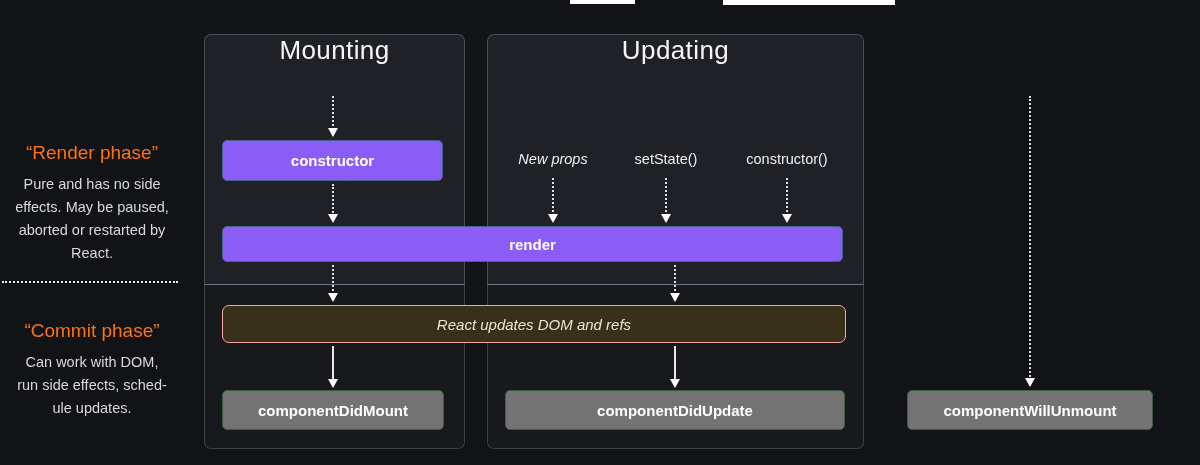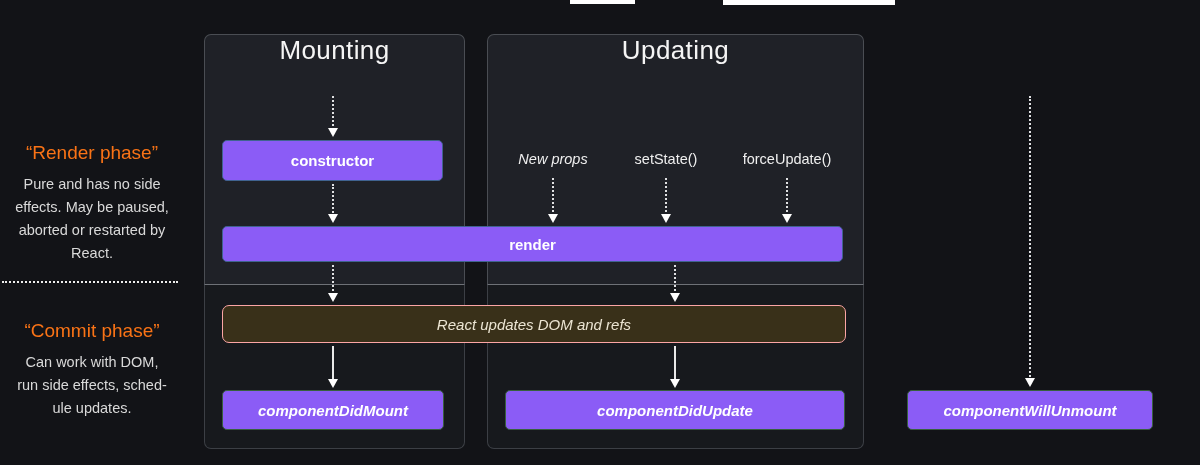--- a/index.html
+++ b/index.html
@@ -32,21 +32,21 @@
     border:1px solid #3c3f45;border-top:none;border-radius:0 0 7px 7px;}
   .col-title{text-align:center;font-size:26px;font-weight:400;
     color:#f5f5f5;letter-spacing:0.4px;}
 
   
   .node{position:absolute;box-sizing:border-box;display:flex;align-items:center;
     justify-content:center;font-size:15px;border-radius:5px;z-index:3;}
   .node.blue{background:#8b5cf6;border:1px solid #40638f;color:#ffffff;font-weight:700;}
   .node.gold{background:#393019;border:1px solid #fca5a5;color:#ece5d3;
     font-style:italic;font-weight:400;border-radius:7px;}
-  .node.green{background:#8b5cf6;border:1px solid #38603e;color:#ffffff;font-weight:700;font-style:italic;}
+  .node.green{background:#737373;border:1px solid #38603e;color:#ffffff;font-weight:700;}
   #node-constructor{left:222px;top:140px;width:221px;height:41px;}
   #node-render{left:222px;top:226px;width:621px;height:36px;}
   #node-react-updates{left:222px;top:305px;width:624px;height:38px;}
   #node-cdm{left:222px;top:390px;width:222px;height:40px;}
   #node-cdu{left:505px;top:390px;width:340px;height:40px;}
   #node-cwu{left:907px;top:390px;width:246px;height:40px;}
 
   
   .trigger{position:absolute;top:151px;width:120px;text-align:center;
     font-size:14.5px;color:#efefef;z-index:2;}
@@ -95,21 +95,21 @@
   </div>
   <div class="col" id="col-updating">
     <div class="phase-top">
       <div class="col-title">Updating</div>
     </div>
     <div class="phase-bottom"></div>
   </div>
 
   <div class="trigger italic" id="trigger-newprops">New props</div>
   <div class="trigger" id="trigger-setstate">setState()</div>
-  <div class="trigger" id="trigger-forceupdate">forceUpdate()</div>
+  <div class="trigger" id="trigger-forceupdate">constructor()</div>
 
   <div class="varrow" style="left:327px;top:96px;height:41px;">
       <div class="line"></div>
       <div class="head"></div>
     </div>
   <div class="varrow" style="left:327px;top:184px;height:39px;">
       <div class="line"></div>
       <div class="head"></div>
     </div>
   <div class="varrow" style="left:327px;top:265px;height:37px;">

